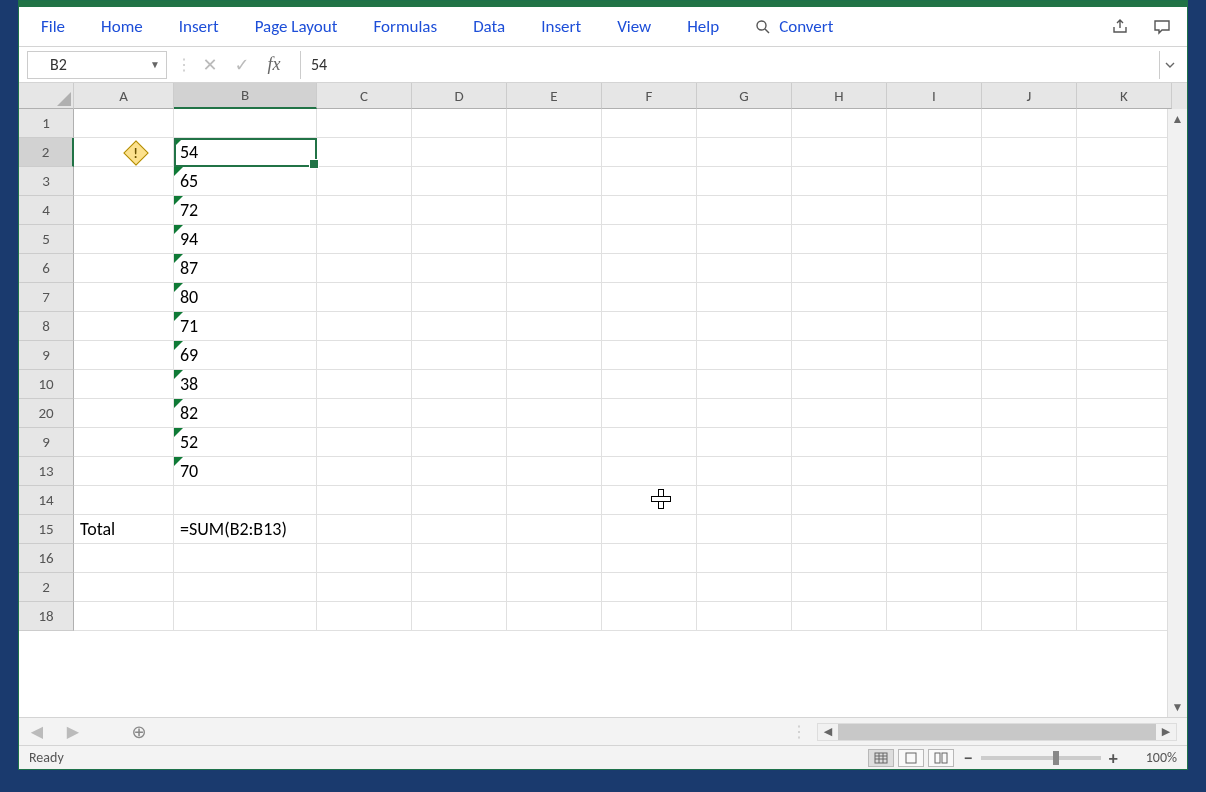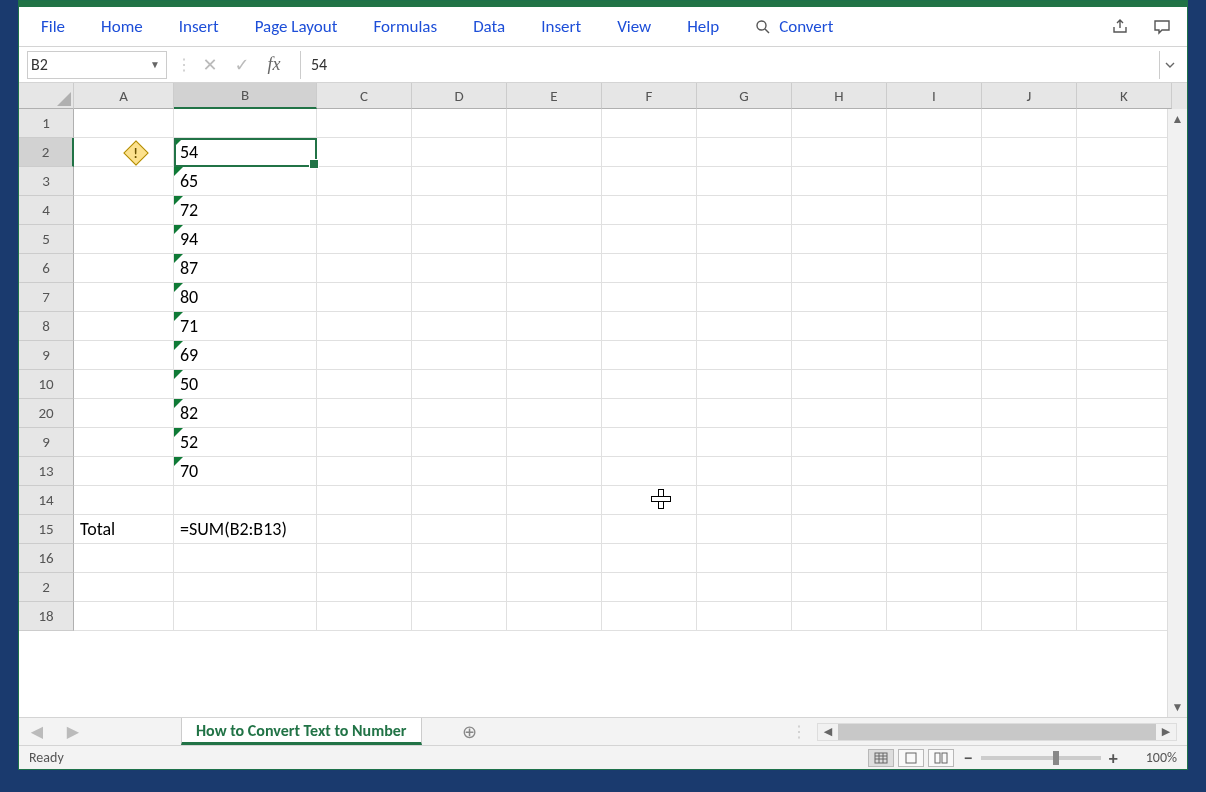--- a/index.html
+++ b/index.html
@@ -9,21 +9,21 @@
 
 
 .ribbon { display: flex; align-items: center; height: 40px; background: #fff; border-bottom: 1px solid #d4d4d4; padding: 0 4px; font-size: 17px; color: #1d4ed8; position: relative; }
 .ribbon .tab { padding: 0 18px; height: 100%; display: flex; align-items: center; cursor: default; }
 .ribbon .search-tab { display: flex; align-items: center; gap: 8px; }
 .ribbon .right-icons { position: absolute; right: 8px; display: flex; gap: 8px; height: 100%; align-items: center; }
 .ribbon .icon-btn { width: 34px; height: 28px; display: flex; align-items: center; justify-content: center; border: 1px solid transparent; }
 
 
 .formula-bar { display: flex; align-items: center; height: 36px; background: #fff; border-bottom: 1px solid #d4d4d4; padding: 0 8px; gap: 4px; font-size: 16px; color: #333; }
-.name-box { width: 140px; height: 28px; border: 1px solid #ccc; display: flex; align-items: center; padding: 0 3px; background: #fff; position: relative; }
+.name-box { width: 140px; height: 28px; border: 1px solid #ccc; display: flex; align-items: center; padding: 0 22px; background: #fff; position: relative; }
 .name-box .dd { position: absolute; right: 6px; color: #666; font-size: 10px; }
 .fbar-sep { width: 1px; height: 22px; }
 .fbar-btn { width: 28px; height: 28px; display: flex; align-items: center; justify-content: center; color: #bbb; font-size: 18px; }
 .fbar-fx { font-style: italic; font-family: "Times New Roman", serif; color: #666; font-size: 18px; }
 .formula-input { flex: 1; height: 28px; border-left: 1px solid #ccc; padding: 0 10px; display: flex; align-items: center; margin-left: 8px; }
 .formula-expand { width: 20px; height: 28px; display: flex; align-items: center; justify-content: center; color: #666; border-left:1px solid #ccc;}
 
 
 .grid-wrap { flex: 1; position: relative; background: #fff; display: flex; flex-direction: column; }
 .col-headers { display: flex; height: 26px; background: #e6e6e6; font-size: 15px; color: #555; }
@@ -287,21 +287,21 @@
             <div class="cell std"></div>
             <div class="cell std"></div>
             <div class="cell std"></div>
             <div class="cell std"></div>
             <div class="cell std"></div>
             <div class="cell std"></div>
           </div>
           <div class="row">
             <div class="row-h">10</div>
             <div class="cell a"></div>
-            <div class="cell b err-tri">50</div>
+            <div class="cell b err-tri">38</div>
             <div class="cell std"></div>
             <div class="cell std"></div>
             <div class="cell std"></div>
             <div class="cell std"></div>
             <div class="cell std"></div>
             <div class="cell std"></div>
             <div class="cell std"></div>
             <div class="cell std"></div>
             <div class="cell std"></div>
           </div>
@@ -433,21 +433,20 @@
         <div class="arr">▲</div>
         <div style="flex:1"></div>
         <div class="arr">▼</div>
       </div>
     </div>
   </div>
 
   <div class="sheet-tabs">
     <div class="nav">◀</div>
     <div class="nav">▶</div>
-    <div class="sheet-tab">How to Convert Text to Number</div>
     <div class="add-sheet">⊕</div>
     <div class="hscroll-area">
       <div style="color:#ccc;margin-right:8px;">⋮</div>
       <div class="hscroll">
         <div class="harr">◀</div>
         <div class="htrack">
             <div class="hthumb"></div>
           </div>
         <div class="harr">▶</div>
       </div>

